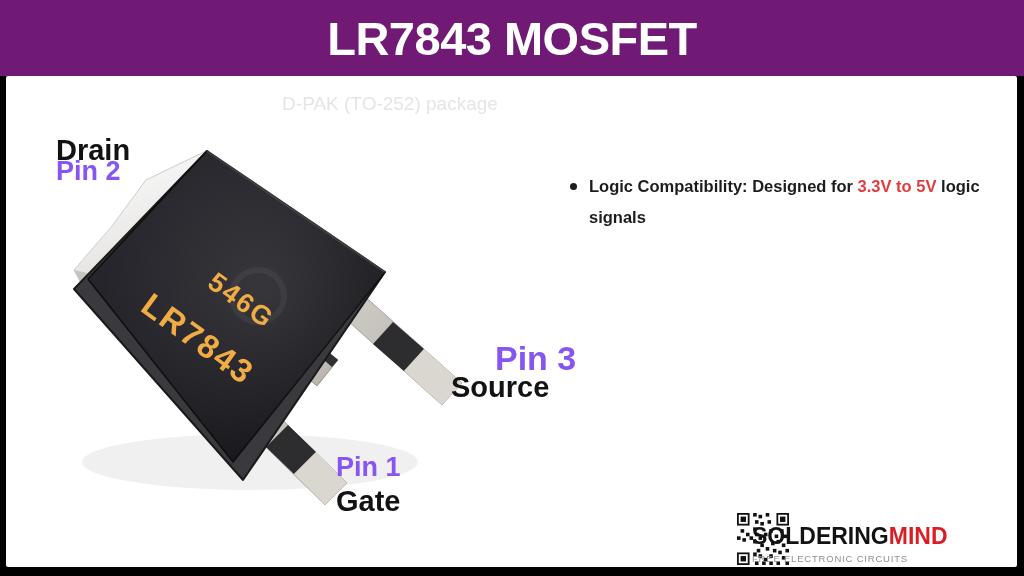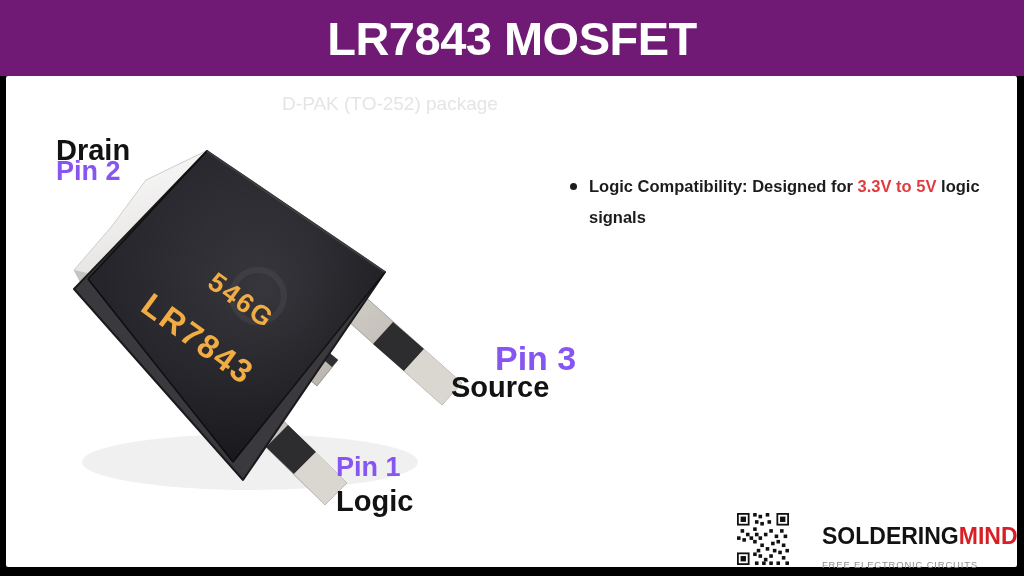--- a/index.html
+++ b/index.html
@@ -26,24 +26,24 @@
   .lbl-gate{left:336px;top:487px;font-size:29px;}
   
   .spec-list{position:absolute;left:570px;top:171px;width:450px;margin:0;padding:0;list-style:none;}
   .spec-item{display:flex;margin:0;}
   .spec-dot{flex:none;width:7px;height:7px;border-radius:50%;margin:12px 12px 0 0;}
   .spec-text{font-size:16.5px;font-weight:bold;color:#1c1c1c;line-height:31px;}
   
   .mosfet-svg{position:absolute;left:20px;top:135px;}
   
   .qr{position:absolute;left:737px;top:513px;}
-  .brand{position:absolute;left:822px;top:523px;}
+  .brand{position:absolute;left:752px;top:523px;}
   .brand-name{font-size:23px;font-weight:bold;color:#121212;letter-spacing:0;white-space:nowrap;}
   .brand-red{color:#D91F26;}
-  .brand-tagline{font-size:9.5px;color:#8f8f8f;letter-spacing:0.8px;margin-top:9px;white-space:nowrap;}
+  .brand-tagline{font-size:9.5px;color:#8f8f8f;letter-spacing:0.8px;margin-top:3px;white-space:nowrap;}
 </style>
 </head>
 <body>
 
 <div class="stage">
 
   <div class="header">
     <div class="header-title">LR7843 MOSFET</div>
   </div>
 
@@ -98,21 +98,21 @@
 
     <text x="206" y="286" transform="rotate(36 206 286)" font-family="Liberation Sans, sans-serif" font-size="27" font-weight="600" letter-spacing="2" fill="#F1AC44">546G</text>
     <text x="139" y="310" transform="rotate(36 139 310)" font-family="Liberation Sans, sans-serif" font-size="33" font-weight="700" letter-spacing="2" fill="#F1AC44">LR7843</text>
   </svg>
 
   <div class="name-lbl lbl-drain">Drain</div>
   <div class="pin-lbl lbl-pin2">Pin 2</div>
   <div class="pin-lbl lbl-pin3">Pin 3</div>
   <div class="name-lbl lbl-source">Source</div>
   <div class="pin-lbl lbl-pin1">Pin 1</div>
-  <div class="name-lbl lbl-gate">Logic</div>
+  <div class="name-lbl lbl-gate">Gate</div>
 
   <ul class="spec-list">
       <li class="spec-item">
         <span class="spec-dot" style="background: rgb(28, 28, 28);"></span>
         <div class="spec-text"><span>Logic Compatibility: Designed for </span><span style="color: rgb(224, 60, 64);">3.3V to 5V</span><span> logic signals</span></div>
       </li>
     </ul>
 
   <svg class="qr" width="52" height="52" viewBox="0 0 29 29" xmlns="http://www.w3.org/2000/svg">
     <rect x="0" y="0" width="29" height="29" fill="#fff"></rect>

